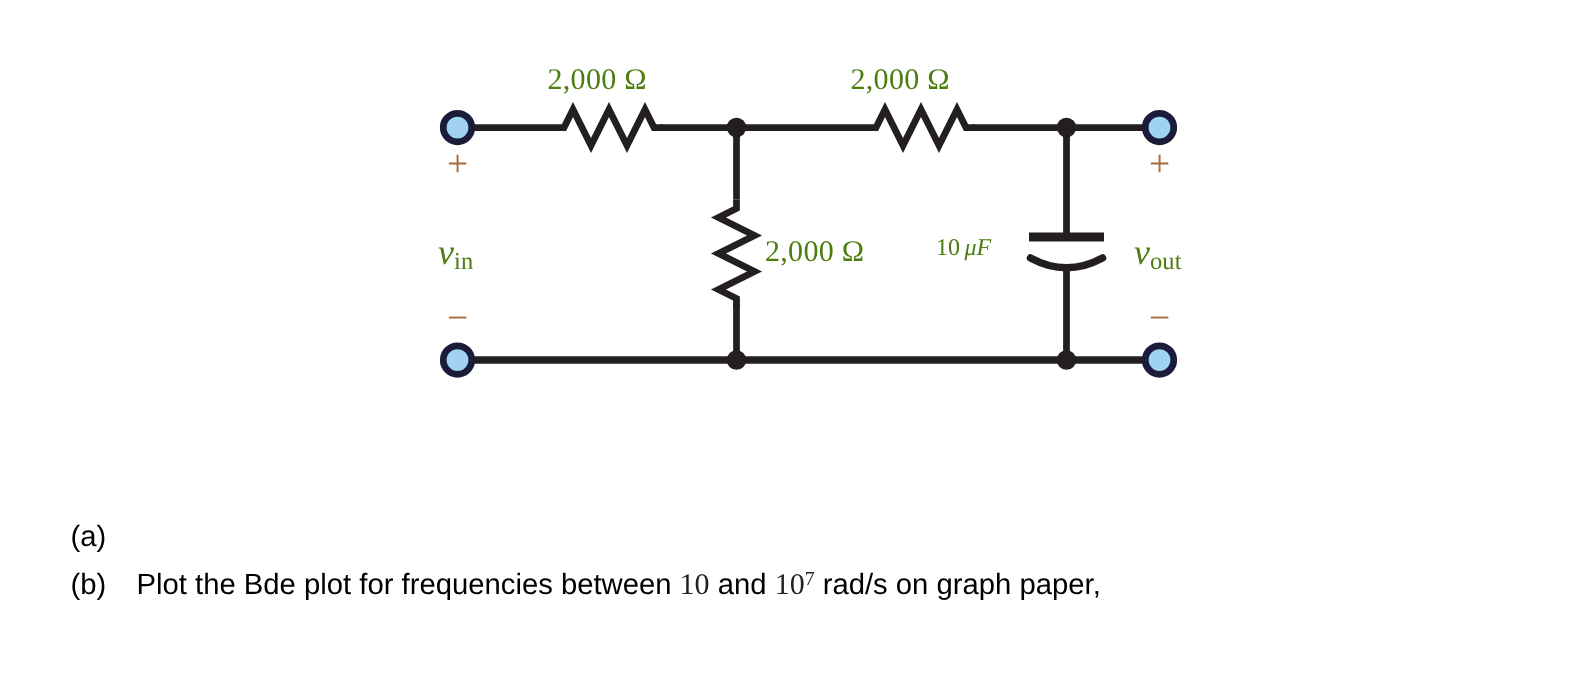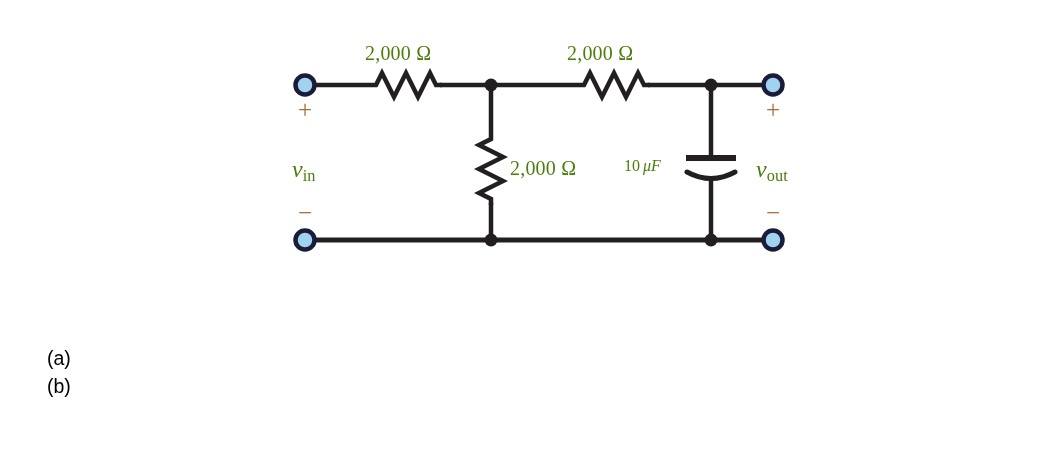--- a/index.html
+++ b/index.html
@@ -179,15 +179,16 @@
 </div>
 
 <div id="questions">
 
   <div class="q-line">
     <span class="q-tag">(a)</span>
   </div>
 
   <div class="q-line">
     <span class="q-tag">(b)</span>
+    <span class="q-body"><span class="caret-wrap"><span class="hl"></span><span>Plot the B</span></span><span>de plot for frequencies between </span><span class="m"><span>10</span></span><span> and </span><span class="m"><span>10</span><sup style="font-style:normal">7</sup></span><span>  rad/s on graph paper,</span></span>
   </div>
 
 </div>
 
 </body></html>

